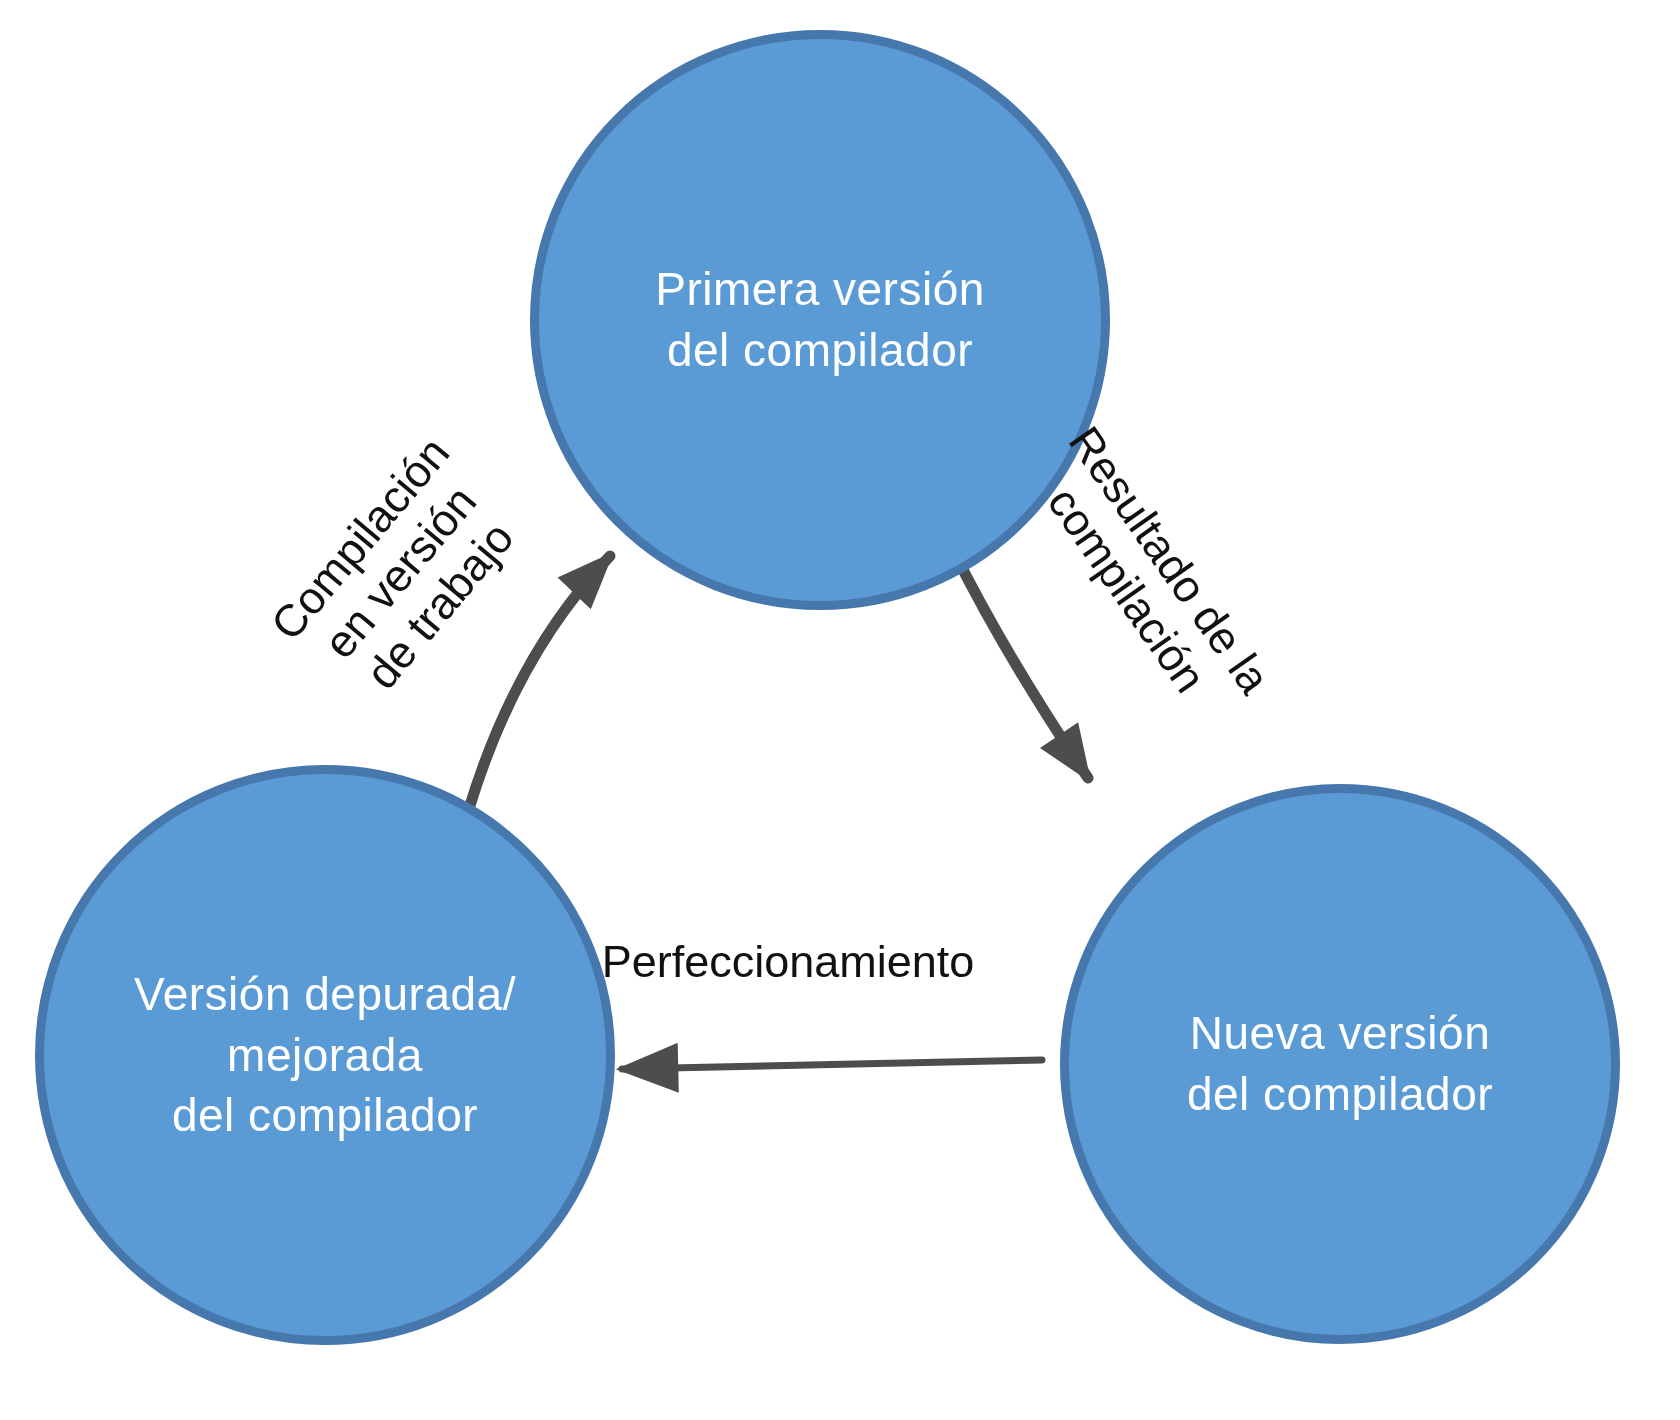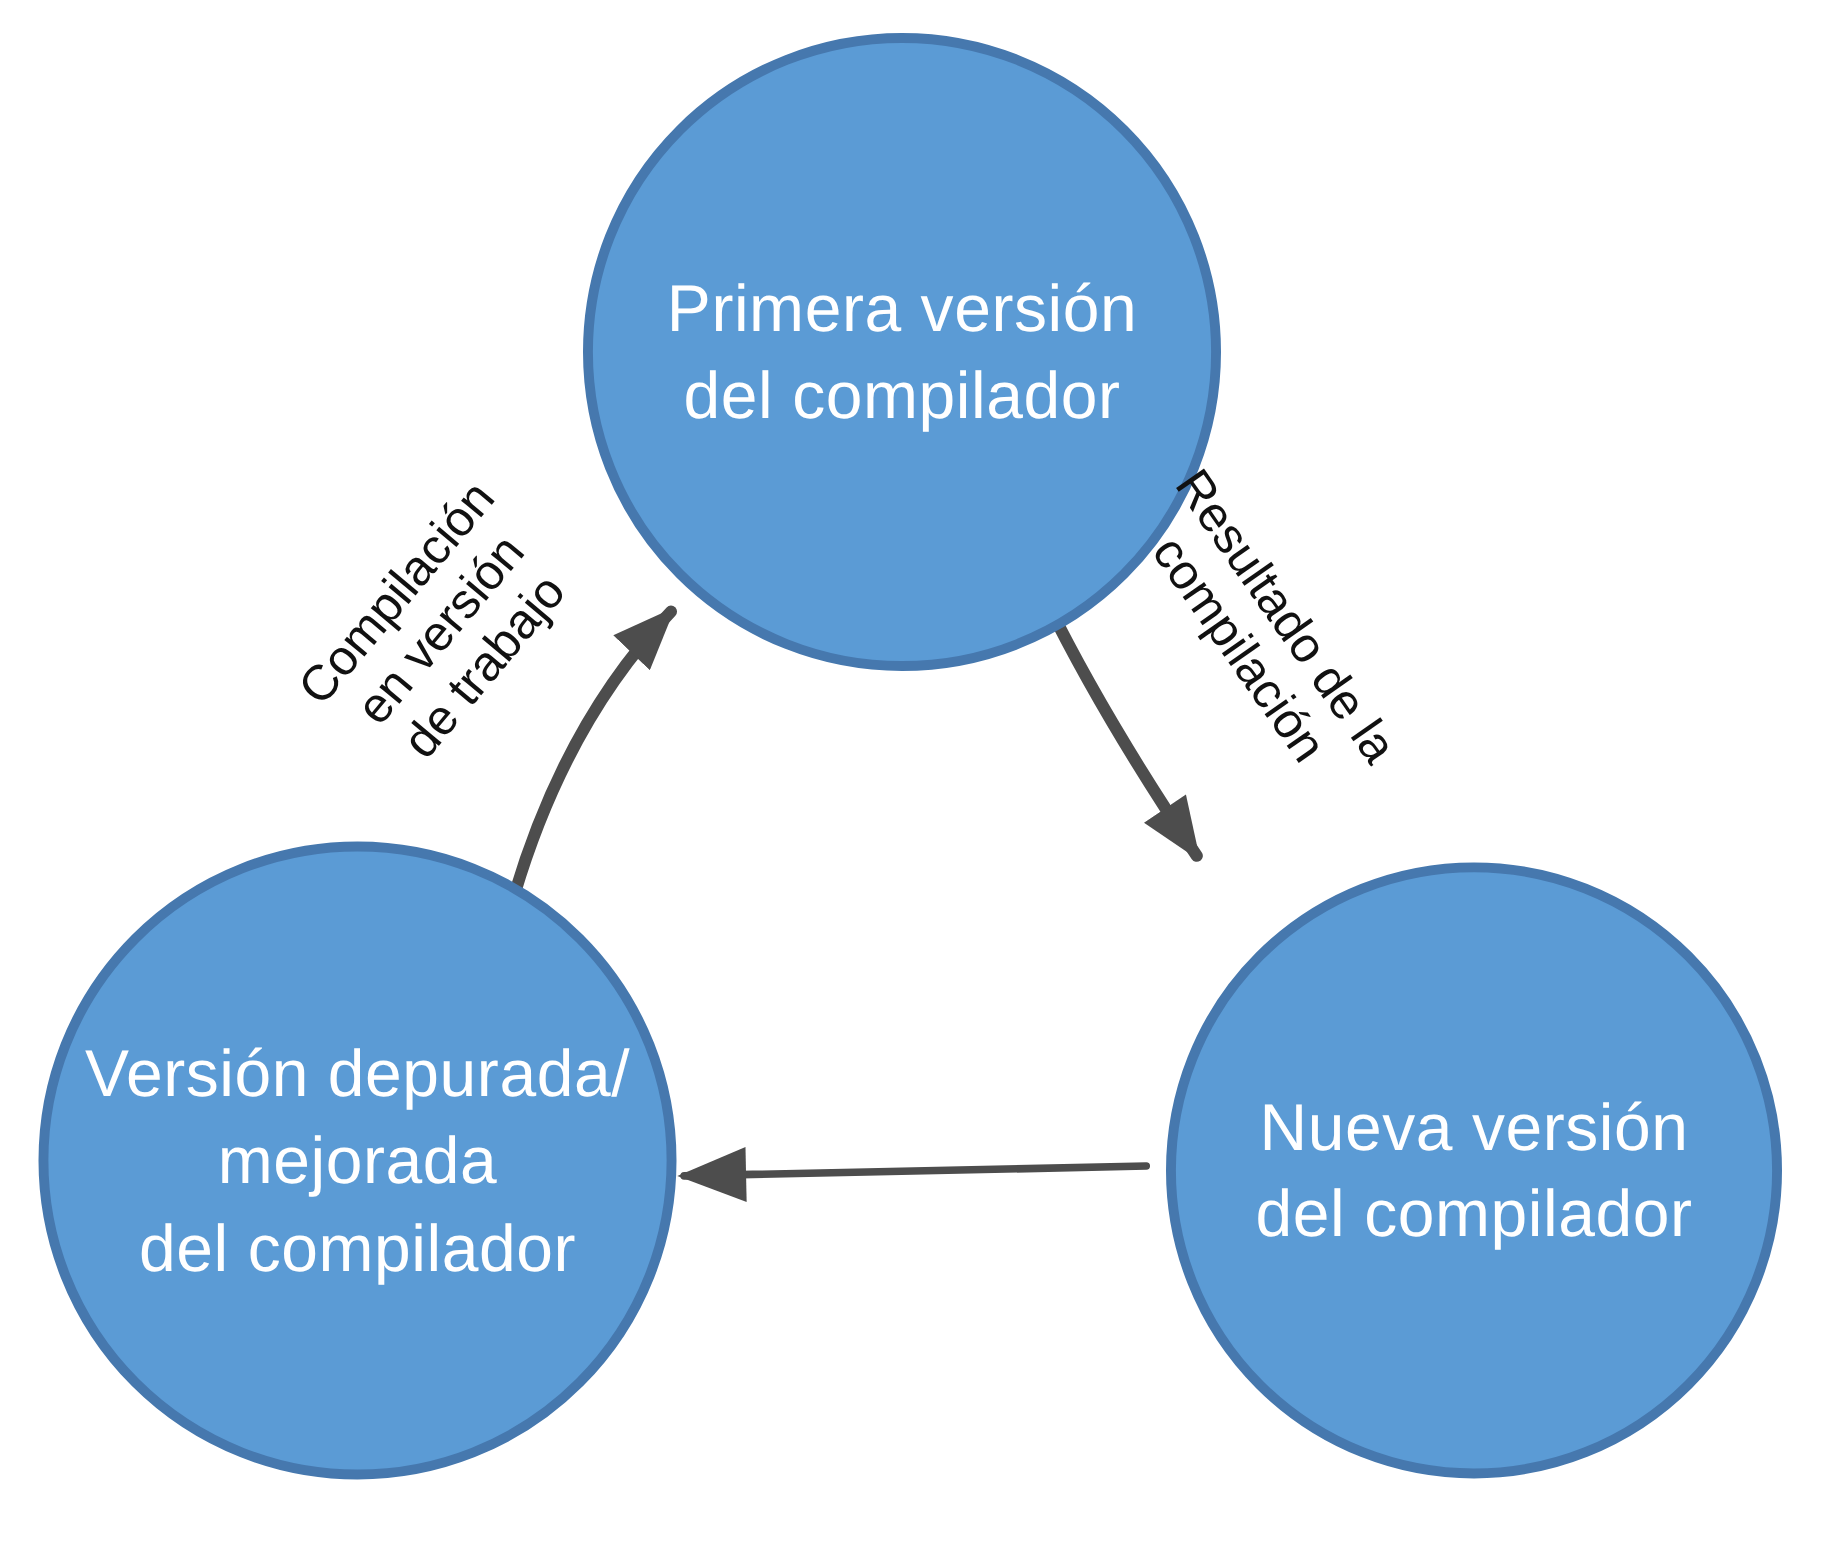--- a/index.html
+++ b/index.html
@@ -38,21 +38,21 @@
     border: 9px solid var(--node-border, #4678ae);
     box-sizing: border-box;
     display: flex;
     align-items: center;
     justify-content: center;
     text-align: center;
     color: var(--node-text, #ffffff);
   }
   .node-label {
     white-space: pre-line;
-    font-size: 60px;
+    font-size: 46px;
     line-height: 1.32;
     letter-spacing: 0.5px;
   }
   .edge-label {
     position: absolute;
     color: var(--edge-label-text, #111111);
     font-size: 45px;
     line-height: 1.15;
     text-align: center;
     white-space: pre-line;
@@ -131,14 +131,15 @@
 del compilador</div>
   </div>
 
   <div class="edge-label rot-left">Compilación
 en versión
 de trabajo</div>
 
   <div class="edge-label rot-right">Resultado de la
 compilación</div>
 
+  <div class="edge-label horizontal">Perfeccionamiento</div>
 
 </div>
 
 </body></html>

